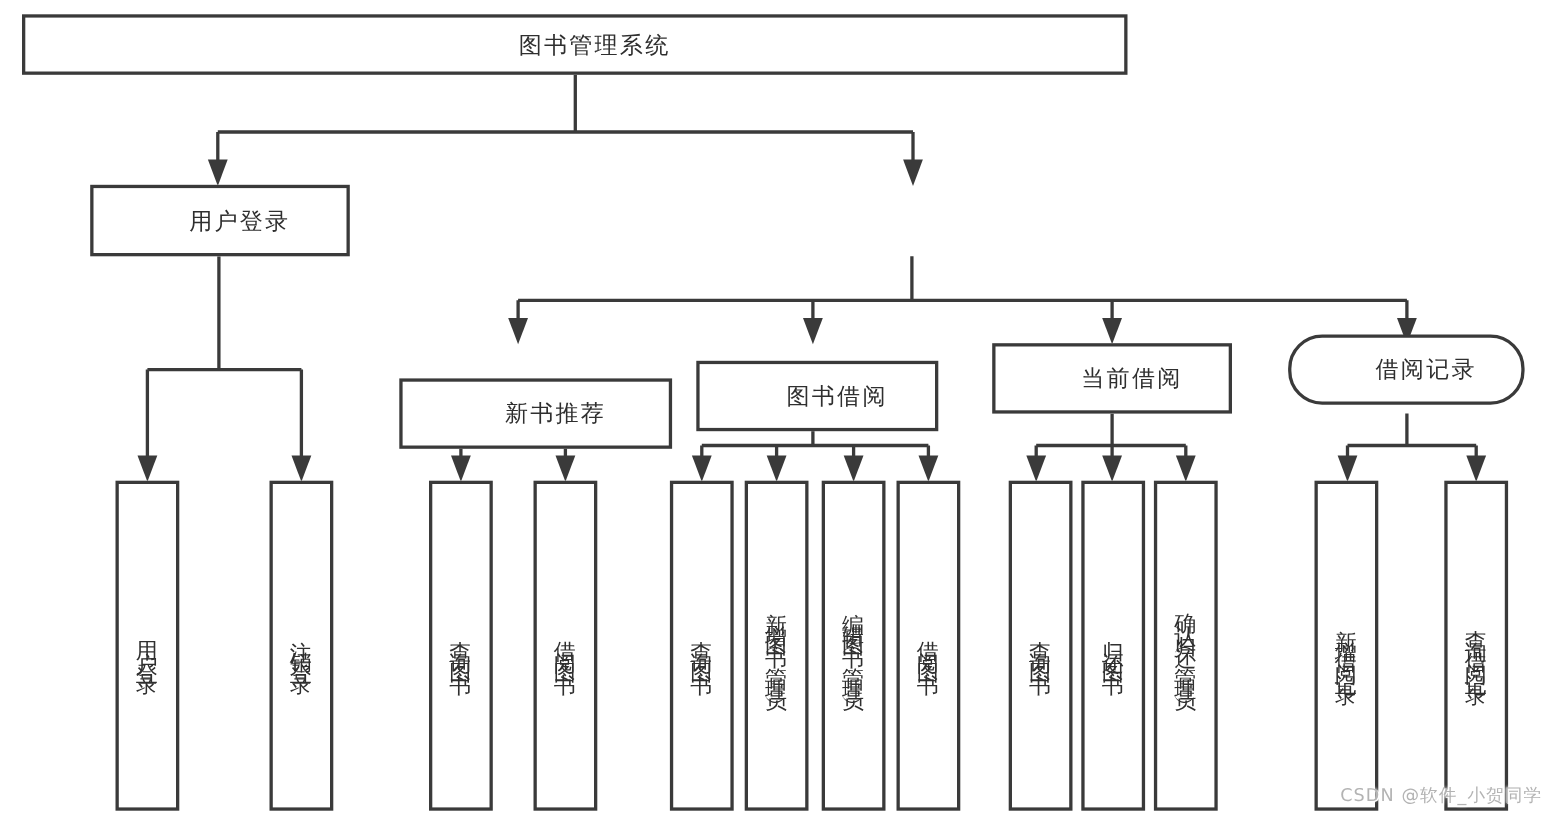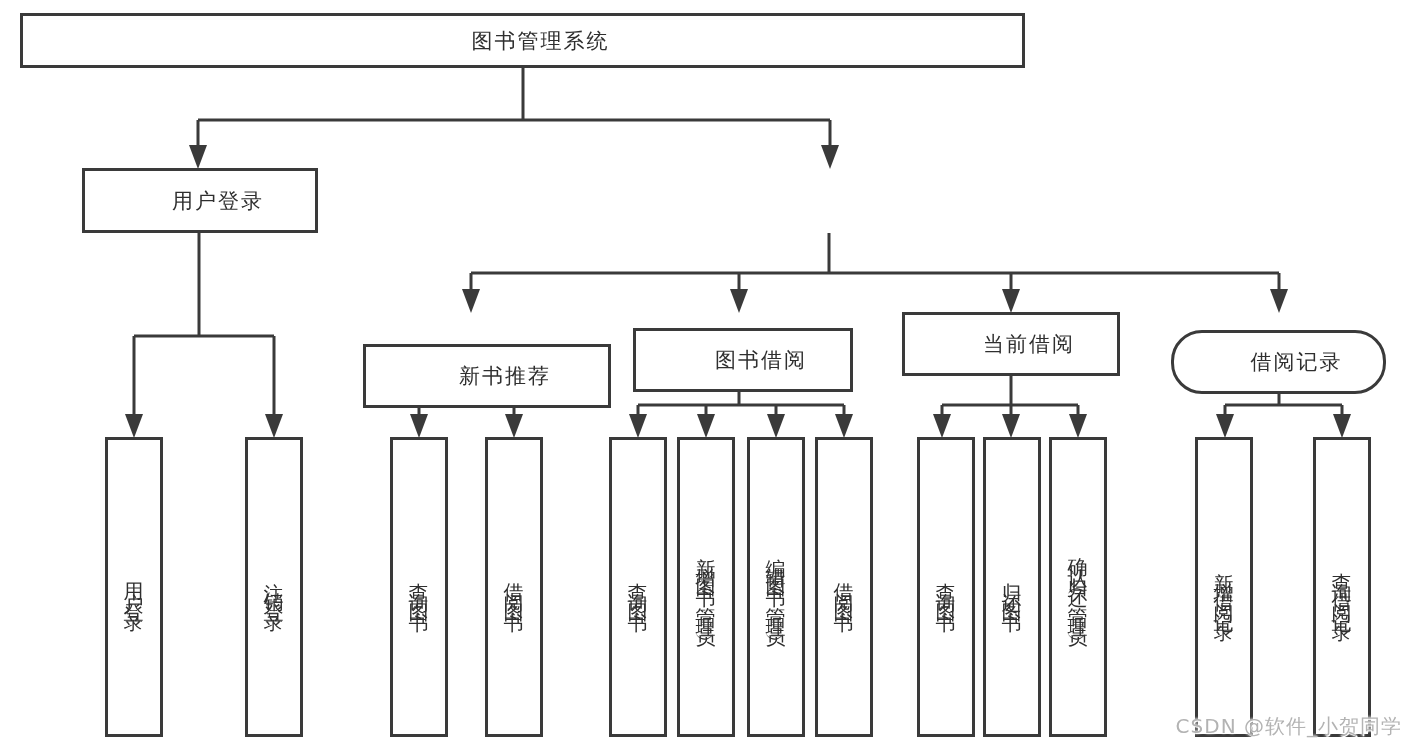--- a/index.html
+++ b/index.html
@@ -53,40 +53,40 @@
     font-size: 20px;
     letter-spacing: 10px;
     line-height: 1;
   }
   .root-box    { left: 20px;   top: 13px;  width: 1005px; height: 55px; }
   .l2-login    { left: 82px;   top: 168px; width: 236px;  height: 65px; }
   .l2-bookmgmt { left: 712px;  top: 168px; width: 234px;  height: 65px; }
   .l3-newbook  { left: 363px;  top: 312px; width: 248px;  height: 64px; margin-top: 32px; }
   .l3-borrow   { left: 633px;  top: 328px; width: 220px;  height: 64px; }
   .l3-current  { left: 902px;  top: 312px; width: 218px;  height: 64px; text-align: center; }
-  .l3-records  { left: 1171px; top: 330px; width: 215px;  height: 64px; border-radius: 31px; }
+  .l3-records  { left: 1171px; top: 304px; width: 215px;  height: 64px; border-radius: 31px; }
   .leaf { top: 437px; width: 58px; height: 300px; }
   .leaf-1  { left: 105px;  }
   .leaf-2  { left: 245px;  }
   .leaf-3  { left: 390px;  }
   .leaf-4  { left: 485px;  }
   .leaf-5  { left: 609px;  }
   .leaf-6  { left: 677px;  }
   .leaf-7  { left: 747px;  }
   .leaf-8  { left: 815px;  }
   .leaf-9  { left: 917px;  }
   .leaf-10 { left: 983px;  }
   .leaf-11 { left: 1049px; }
   .leaf-12 { left: 1195px; }
   .leaf-13 { left: 1313px; }
   .watermark {
     position: absolute;
     right: 3px;
     top: 713px;
-    font-size: 20px;
+    font-size: 16px;
     color: #b3b3b3;
     letter-spacing: 1px;
     white-space: nowrap;
     z-index: 5;
     text-shadow: 0 0 3px #ffffff, 0 0 3px #ffffff, 1px 1px 0 #ffffff;
   }
 </style>
 </head>
 <body>
 

